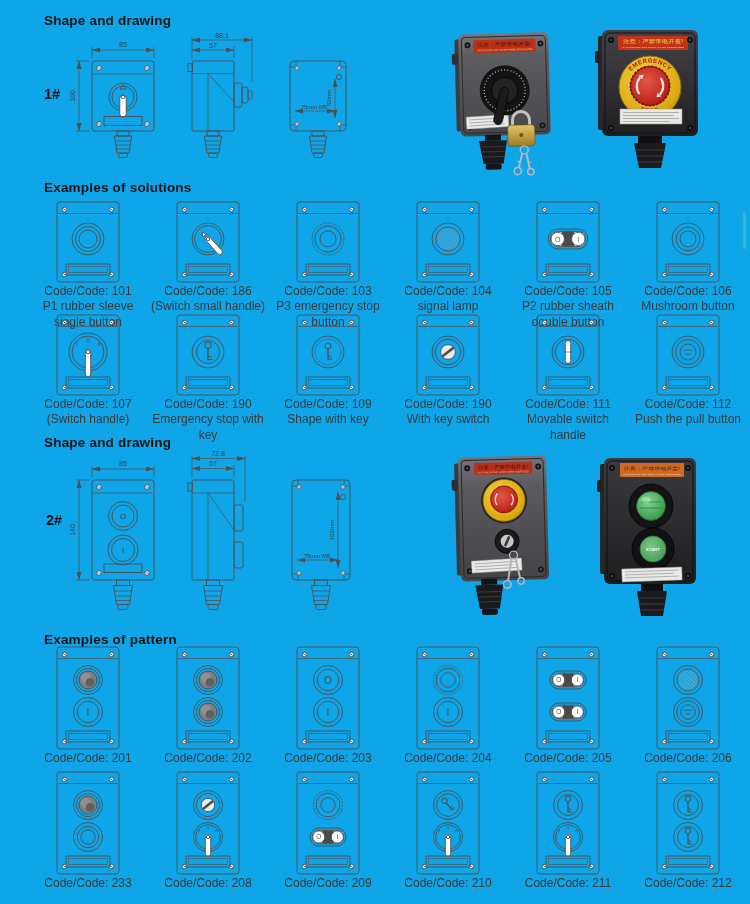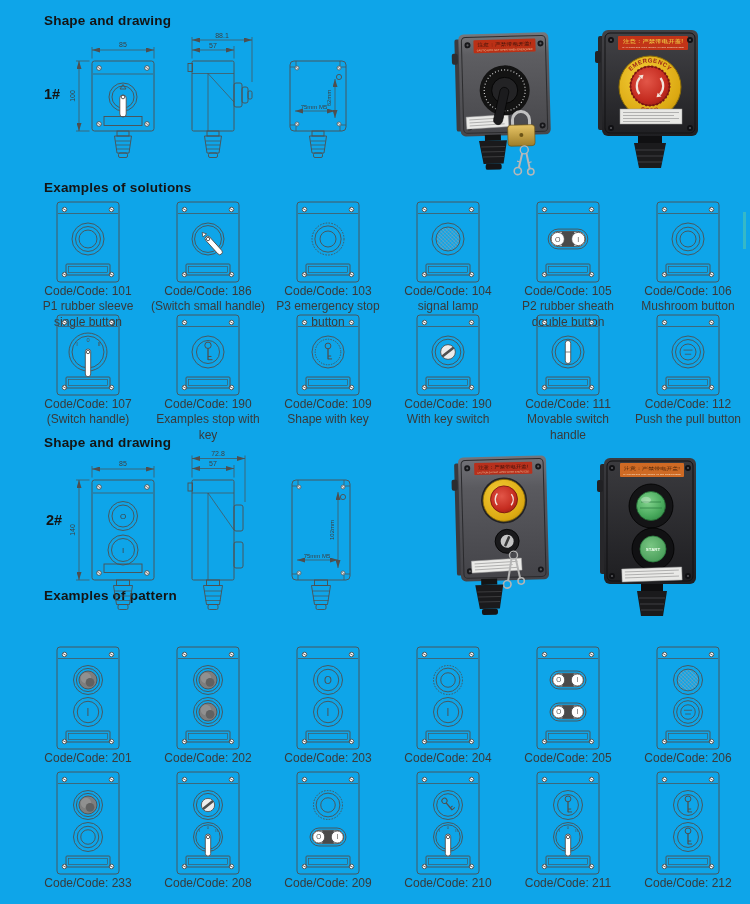--- a/index.html
+++ b/index.html
@@ -21,21 +21,21 @@
 </head>
 <body>
 
 <div id="app">
 
   <div class="hd" style="left:44px;top:13px">Shape and drawing</div>
   <div class="model" style="left:44px;top:86px">1#</div>
   <div class="hd" style="left:44px;top:180px">Examples of solutions</div>
   <div class="hd" style="left:44px;top:435px">Shape and drawing</div>
   <div class="model" style="left:46px;top:512px">2#</div>
-  <div class="hd" style="left:44px;top:588px">Examples of pattern</div>
+  <div class="hd" style="left:44px;top:632px">Examples of pattern</div>
 
   <svg class="abs" style="left:52px;top:30px" width="340" height="132" viewBox="0 0 340 132">
     <defs>
       <marker id="m1" viewBox="0 0 8 5" refX="8" refY="2.5" markerWidth="8" markerHeight="5" markerUnits="userSpaceOnUse" orient="auto-start-reverse">
         <path d="M0,0 L8,2.5 L0,5 z" fill="#4f4f4f"></path>
       </marker>
       <g id="sc1">
         <circle r="2.3" fill="#fff" stroke="#4f4f4f" stroke-width="0.9"></circle>
         <line x1="-1.5" y1="-0.9" x2="1.5" y2="0.9" stroke="#4f4f4f" stroke-width="0.8"></line>
       </g>
@@ -679,21 +679,21 @@
           <rect x="38" y="64" width="44" height="11" rx="1" class="ln"></rect>
           <rect x="40.5" y="66.5" width="39" height="6" fill="none" stroke="#4f4f4f" stroke-width="0.6"></rect>
           <circle cx="60" cy="39" r="16" fill="none" stroke="#4f4f4f" stroke-width="0.9"></circle>
           <circle cx="60" cy="39" r="11.52" fill="none" stroke="#4f4f4f" stroke-width="0.9"></circle>
           <circle cx="60" cy="32.28" r="3.2" fill="none" stroke="#4f4f4f" stroke-width="1"></circle>
           <line x1="60" y1="35.48" x2="60" y2="47" stroke="#4f4f4f" stroke-width="1.3"></line>
           <line x1="60" y1="43.480000000000004" x2="63.52" y2="43.480000000000004" stroke="#4f4f4f" stroke-width="1"></line>
           <line x1="60" y1="46.68" x2="64.48" y2="46.68" stroke="#4f4f4f" stroke-width="1"></line>
         </svg>
         <div class="cap">Code/Code: 190</div>
-        <div class="cap">Examples stop with key</div>
+        <div class="cap">Emergency stop with key</div>
       </div>
       <div class="card">
         <svg width="120" height="84" viewBox="0 0 120 84">
           <rect x="29" y="2" width="62" height="80" rx="3" class="ln"></rect>
           <line x1="30" y1="13.5" x2="90" y2="13.5" class="lnt"></line>
           <g>
             <circle cx="36.5" cy="9.5" r="2.3" fill="#fff" stroke="#4f4f4f" stroke-width="0.9"></circle>
             <line x1="35" y1="8.6" x2="38" y2="10.4" stroke="#4f4f4f" stroke-width="0.8"></line>
           </g>
           <g>

